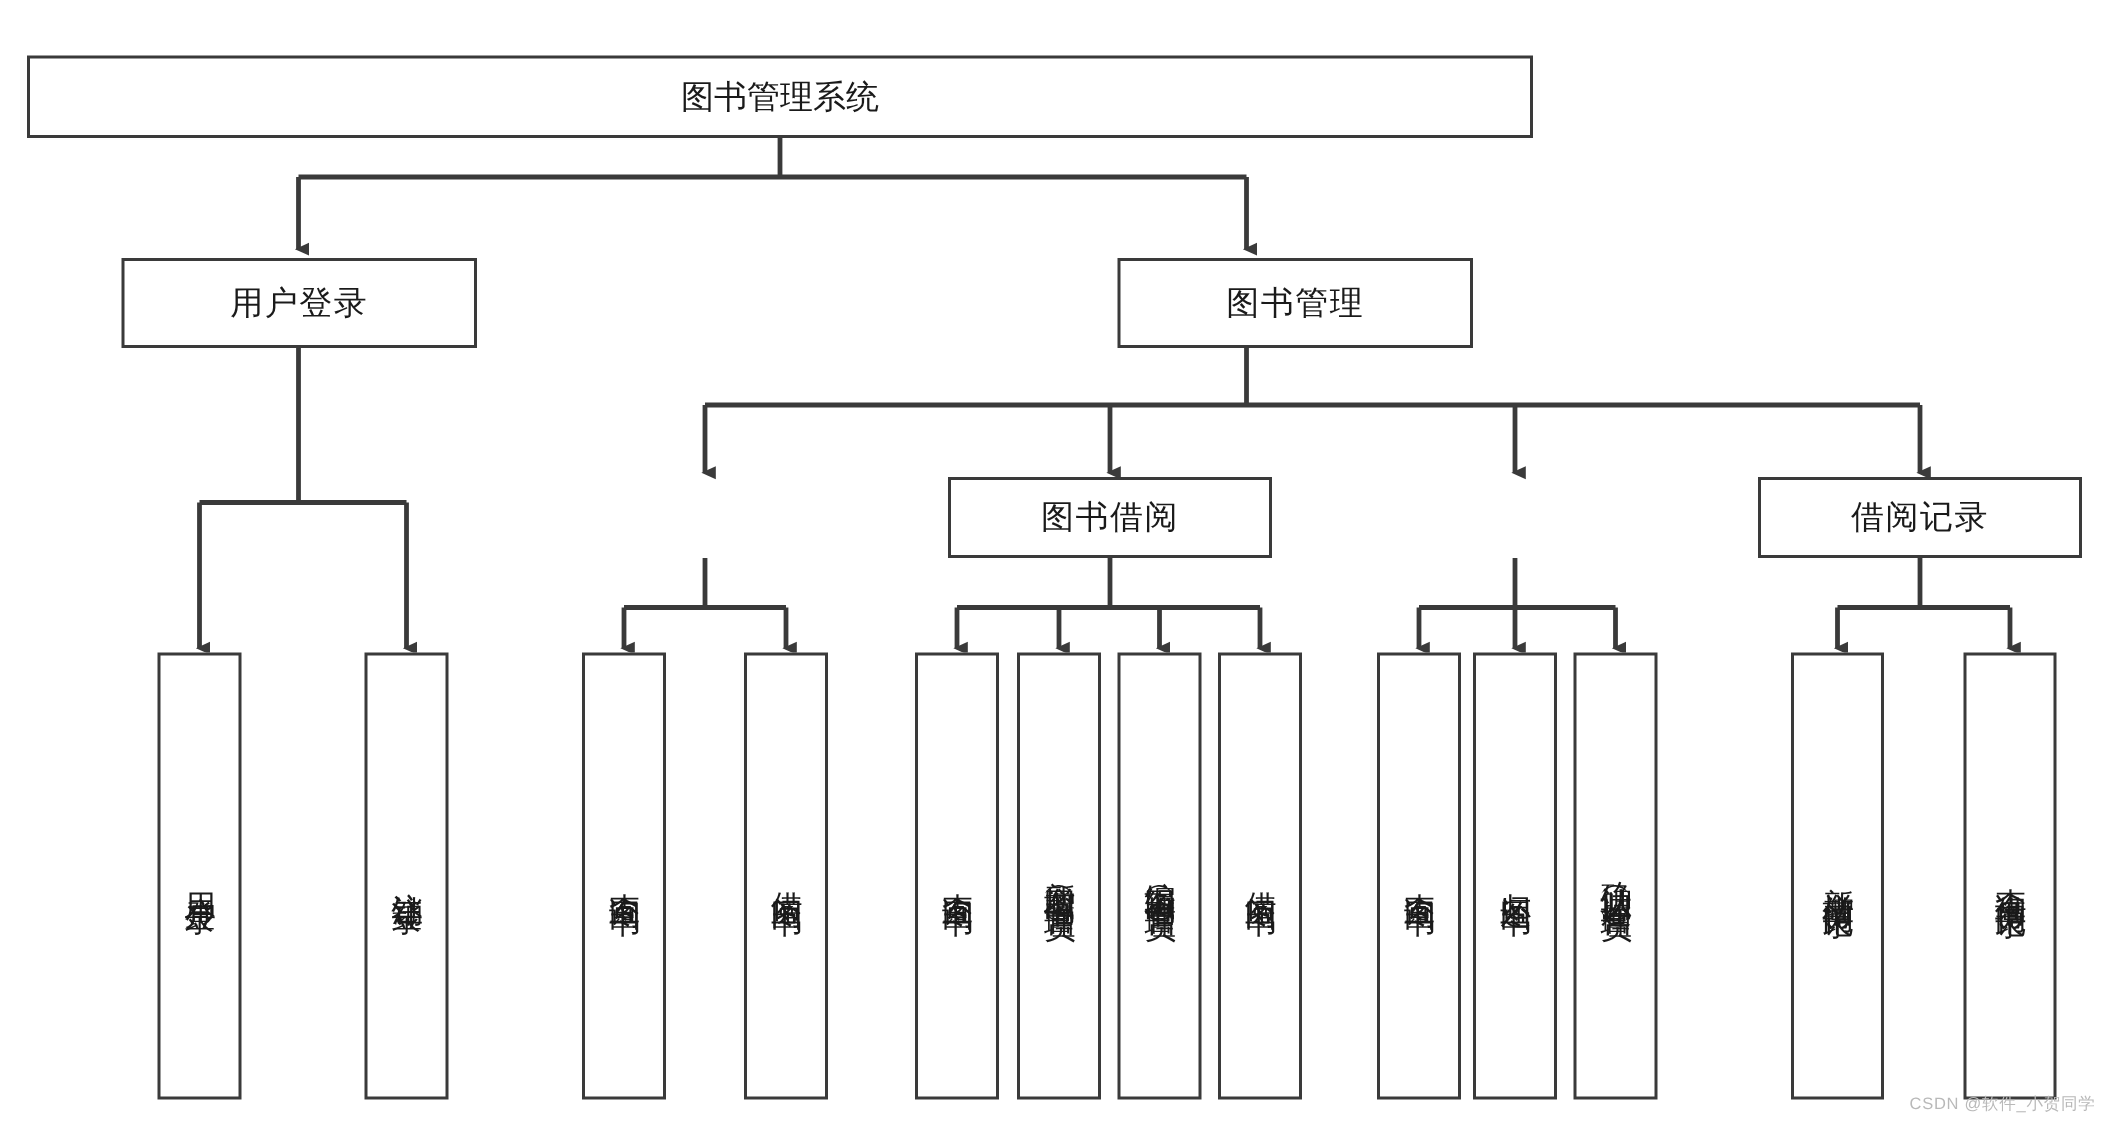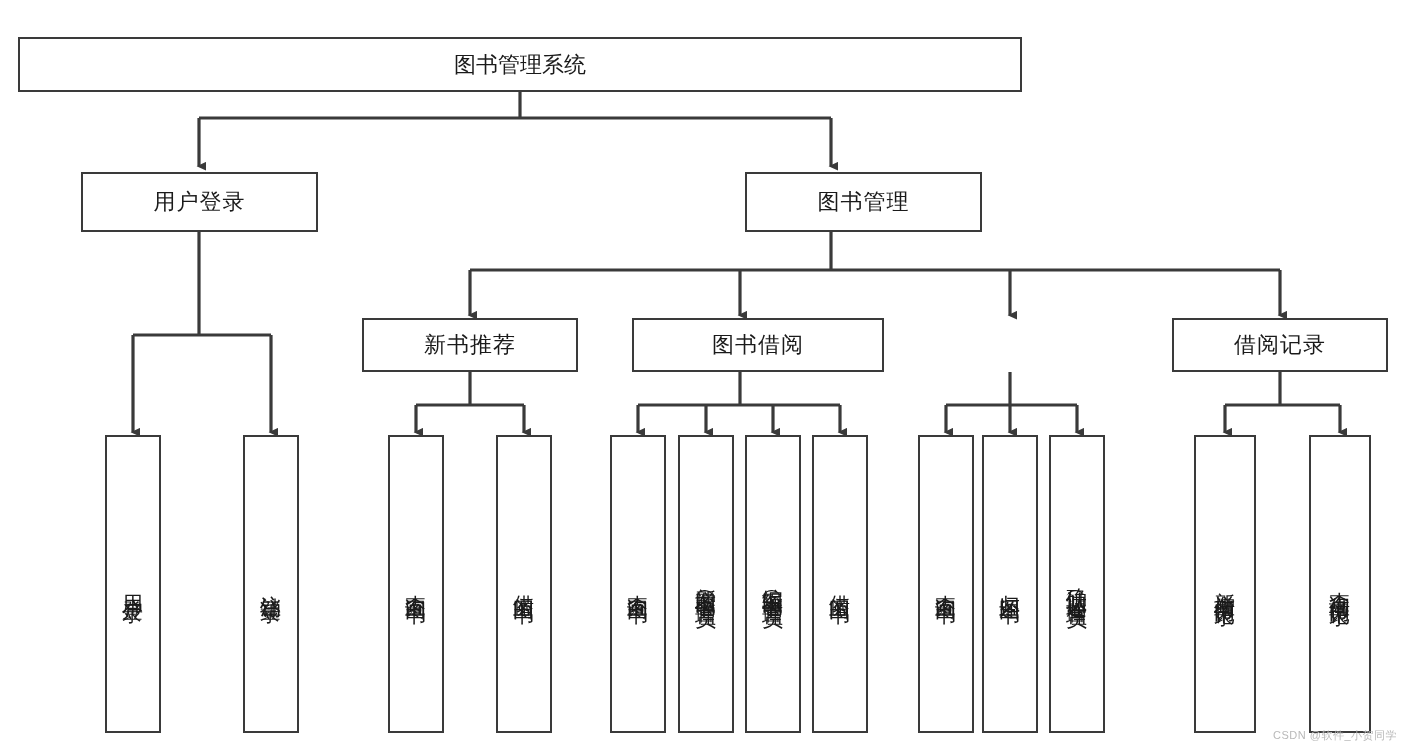--- a/index.html
+++ b/index.html
@@ -125,24 +125,21 @@
     <span>图书管理系统</span>
   </div>
 
   <div class="node horiz" style="left:81px; top:172px; width:237px; height:60px;">
     <span>用户登录</span>
   </div>
   <div class="node horiz" style="left:745px; top:172px; width:237px; height:60px;">
     <span>图书管理</span>
   </div>
 
-  <div class="node horiz" style="left:362px; top:318px; width:216px; height:54px;">
-    <span>新书推荐</span>
-  </div>
-  <div class="node horiz" style="left:632px; top:318px; width:252px; height:54px;">
+  <div class="node horiz" style="left:632px; top:318px; width:216px; height:54px;">
     <span>图书借阅</span>
   </div>
   <div class="node horiz" style="left:1172px; top:318px; width:216px; height:54px;">
     <span>借阅记录</span>
   </div>
 
   <div class="node vert" style="left:105px; top:435px; width:56px; height:298px;">
     <span class="vlabel">用户登录</span>
   </div>
   <div class="node vert" style="left:243px; top:435px; width:56px; height:298px;">

